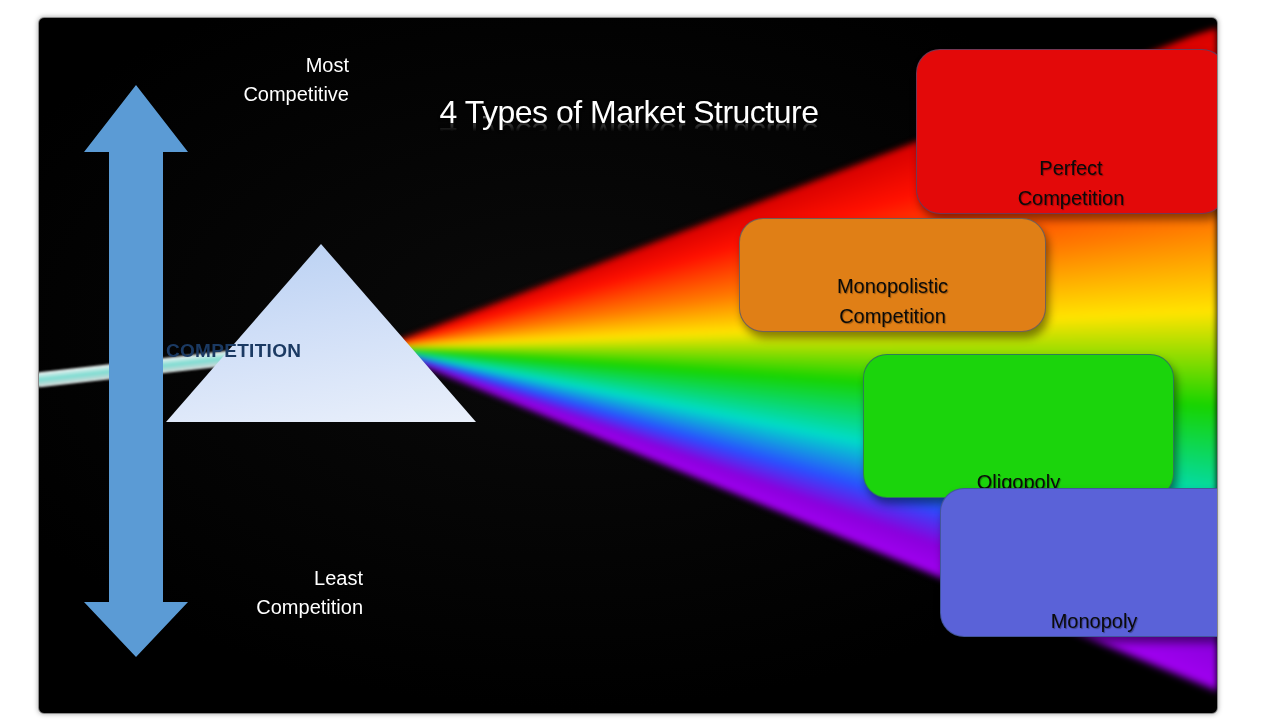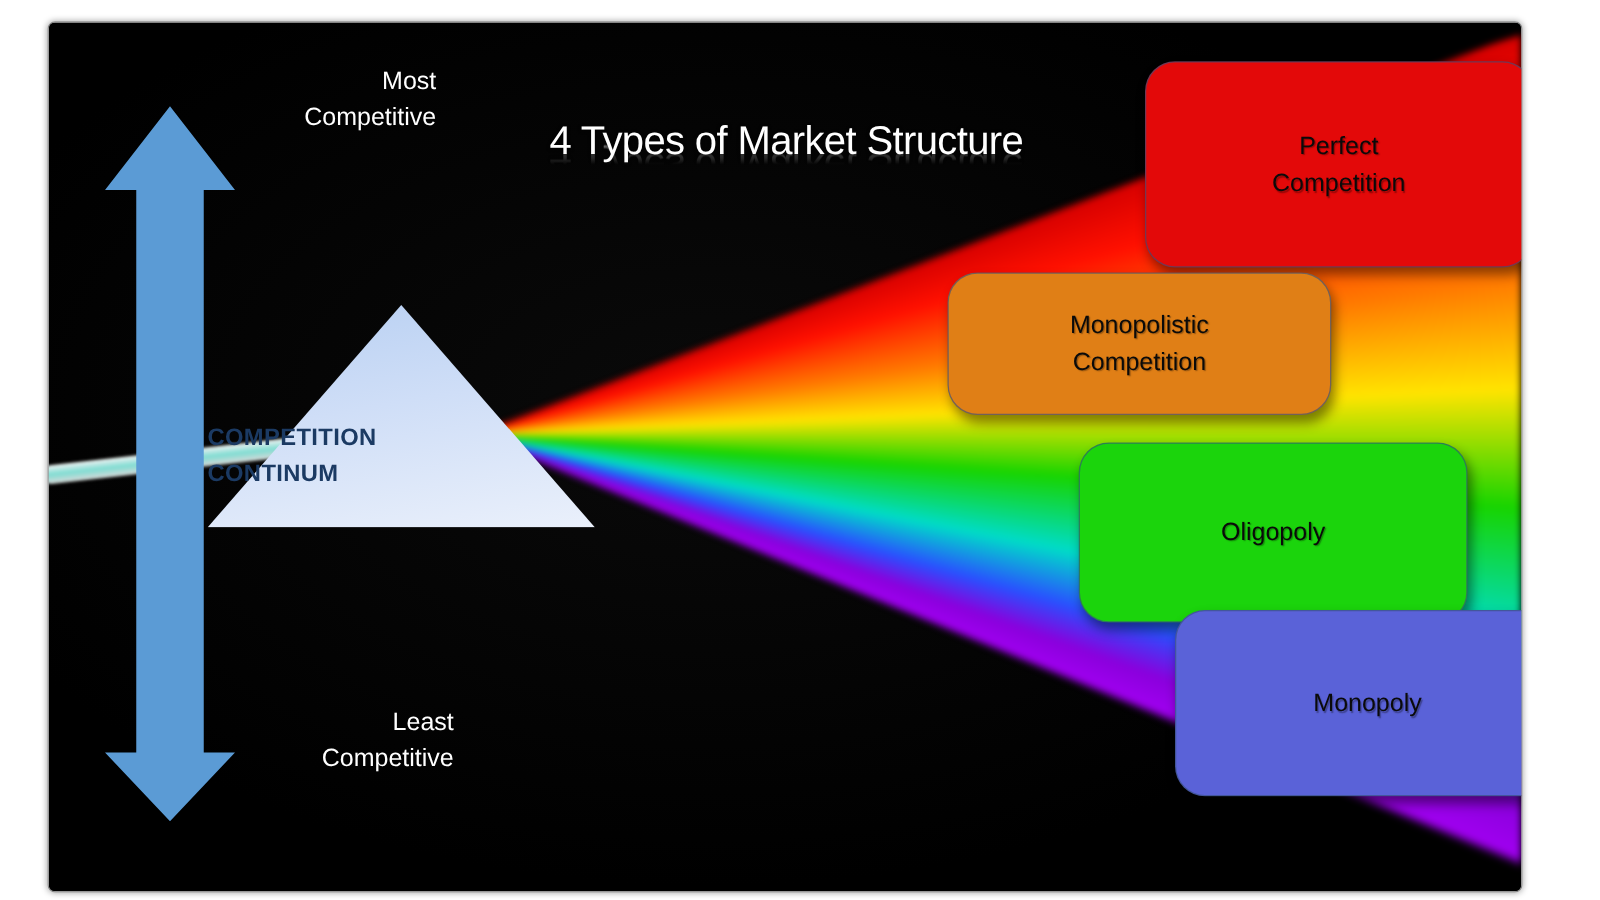--- a/index.html
+++ b/index.html
@@ -54,56 +54,55 @@
     position: absolute; left: 300px; top: 76px; width: 580px; text-align: center;
     color: #ffffff; font-size: 32px; font-weight: 400; letter-spacing: -0.5px;
     z-index: 8; text-shadow: 0 1px 3px rgba(0,0,0,0.65);
     -webkit-box-reflect: below -16px linear-gradient(rgba(255,255,255,0) 55%, rgba(255,255,255,0.45) 100%);
   }
 
   
   .mbox {
     position: absolute; border-radius: 24px; z-index: 9;
     border: 1px solid rgba(55, 80, 125, 0.65);
-    display: flex; align-items: center; justify-content: center;
+    display: flex; align-items: flex-end; justify-content: center;
     box-shadow: 3px 6px 9px rgba(0,0,0,0.45);
   }
   .mbox .mbox-label {
     max-width: 160px; text-align: center; color: #0a0a0a;
     font-size: 20px; line-height: 1.5; font-weight: 400;
     text-shadow: 1px 1px 1px rgba(0,0,0,0.35);
   }
   .mbox.b0 { left: 877px; top: 31px;  width: 310px; height: 165px; }
-  .mbox.b1 { left: 700px; top: 200px; width: 307px; height: 114px; margin-left: 19px; }
+  .mbox.b1 { left: 700px; top: 200px; width: 307px; height: 114px; }
   .mbox.b2 { left: 824px; top: 336px; width: 311px; height: 144px; }
   .mbox.b3 { left: 901px; top: 470px; width: 308px; height: 149px; }
 </style>
 </head>
 <body>
 
 <div class="slide">
 
   <div class="beam" style="background: linear-gradient(rgba(255, 255, 255, 0.95), rgb(127, 220, 210) 50%, rgba(255, 255, 255, 0.85));"></div>
 
   <div class="fan-wrap">
     <div class="fan" style="background: conic-gradient(from 69deg at 340px 330px, rgb(214, 0, 0) 0deg, rgb(255, 16, 0) 5deg, rgb(255, 122, 0) 12.5deg, rgb(255, 228, 0) 18.5deg, rgb(23, 212, 0) 25deg, rgb(0, 220, 200) 32deg, rgb(41, 80, 255) 37deg, rgb(138, 0, 220) 40.5deg, rgb(160, 0, 240) 43deg, rgba(0, 0, 0, 0) 43.5deg);"></div>
   </div>
 
   <div class="prism" style="background: linear-gradient(170deg, rgb(183, 207, 242) 0%, rgb(207, 222, 247) 45%, rgb(234, 240, 251) 100%);"></div>
   <div class="prism-label" style="color: rgb(27, 58, 99);">
     <div>COMPETITION</div>
-    <div>CONTINUM</div>
   </div>
 
   <svg class="arrow-svg" width="220" height="697" viewBox="0 0 220 697">
     <polygon points="97,67 149,134 124,134 124,584 149,584 97,639 45,584 70,584 70,134 45,134" fill="#5B9BD5"></polygon>
   </svg>
 
   <div class="edge-label most">Most Competitive</div>
-  <div class="edge-label least">Least Competitive</div>
+  <div class="edge-label least">Least Competition</div>
 
   <div class="title">4 Types of Market Structure</div>
 
   <div class="mbox b0" style="background: rgb(227, 9, 9);">
     <span class="mbox-label">Perfect Competition</span>
   </div>
   <div class="mbox b1" style="background: rgb(224, 127, 22);">
     <span class="mbox-label">Monopolistic Competition</span>
   </div>
   <div class="mbox b2" style="background: rgb(27, 212, 12);">

